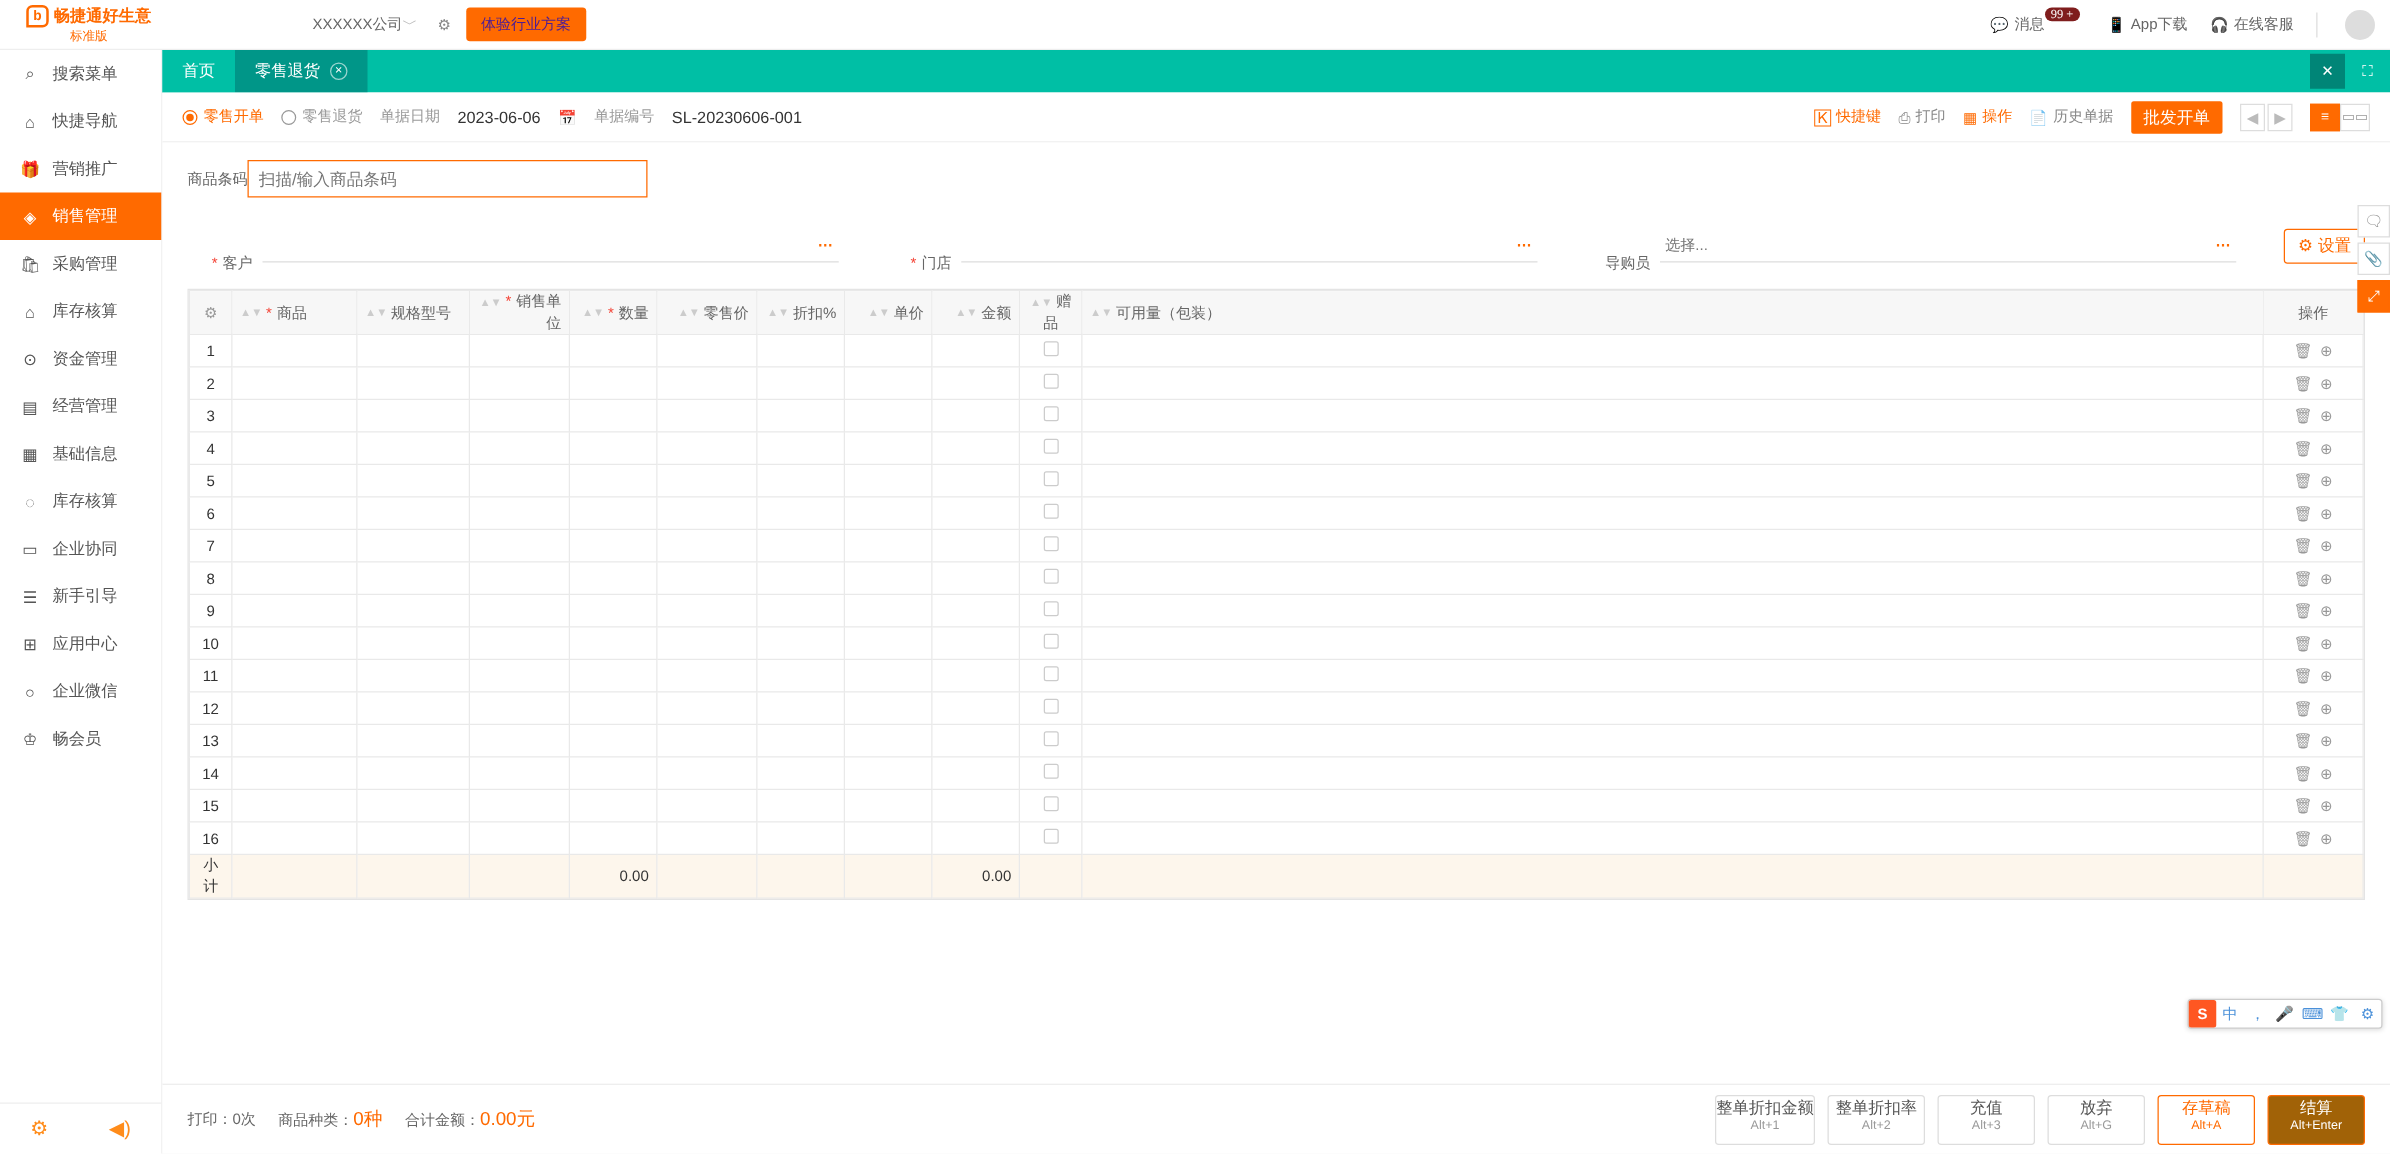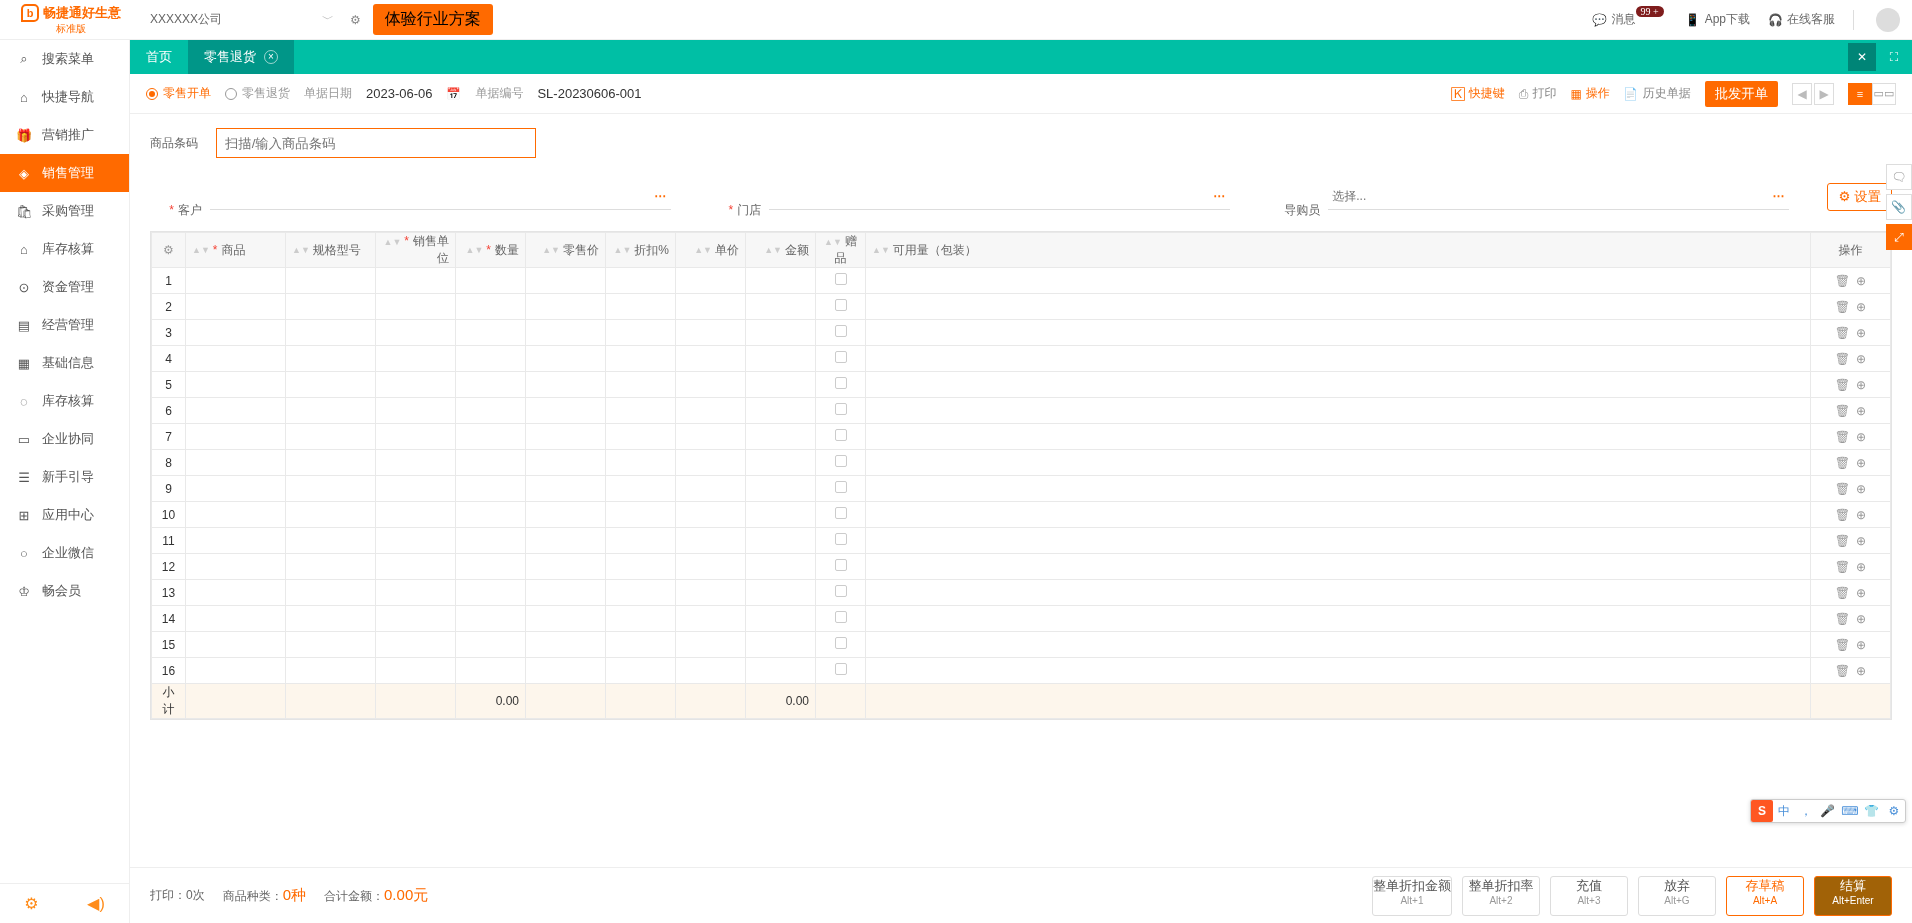--- a/index.html
+++ b/index.html
@@ -4,24 +4,24 @@
 <style>
 * { box-sizing: border-box; margin: 0; padding: 0; }
 body { font-family: "Microsoft YaHei", Arial, sans-serif; font-size: 12px; color: #333; background: #fff; overflow: hidden; }
 
 
 .top-header { height: 40px; display: flex; align-items: center; padding: 0 12px; border-bottom: 1px solid #eee; }
 .logo-area { width: 118px; display: flex; flex-direction: column; align-items: center; }
 .logo-row { display: flex; align-items: center; gap: 4px; color: #ff6a00; font-weight: bold; font-size: 13px; }
 .logo-icon { width: 18px; height: 18px; border: 2px solid #ff6a00; border-radius: 5px 5px 5px 0; display: inline-flex; align-items: center; justify-content: center; color:#ff6a00; font-weight:bold; font-size:11px;}
 .logo-sub { color: #ff6a00; font-size: 10px; }
-.company-select { margin-left: 12px; width: 200px; height: 26px; display:flex; align-items:center; justify-content:space-between; padding:0 8px; color:#666; cursor:pointer;}
+.company-select { margin-left: 12px; width: 200px; height: 26px; display:flex; align-items:center; justify-content:flex-end; padding:0 8px; color:#666; cursor:pointer;}
 .chev-down { color:#bbb; }
 .gear-top { margin-left:8px; color:#888; cursor:pointer;}
-.btn-orange-sm { margin-left:12px; background:#ff6a00; color:#000000; border:none; padding:5px 12px; border-radius:3px; cursor:pointer; font-size:16px;}
+.btn-orange-sm { margin-left:12px; background:#ff6a00; color:#4c1d95; border:none; padding:5px 12px; border-radius:3px; cursor:pointer; font-size:12px;}
 .top-right { margin-left:auto; display:flex; align-items:center; gap:18px; color:#666;}
 .tr-item { display:flex; align-items:center; gap:4px; cursor:pointer; font-size:12px;}
 .badge { background:#7f1d1d; color:#fff; border-radius:8px; padding:0 5px; font-size:10px; position:relative; top:-8px; left:-4px;font-family:Liberation Serif, serif;}
 .avatar { width:24px; height:24px; border-radius:50%; background:#ddd; margin-left:4px;}
 .divider-v { width:1px; height:20px; background:#ddd; }
 
 
 .layout { display:flex; height: calc(100vh - 40px); }
 .sidebar { width:130px; background:#fff; border-right:1px solid #eee; display:flex; flex-direction:column; }
 .side-item { display:flex; align-items:center; gap:10px; padding:10px 16px; color:#555; cursor:pointer; font-size:13px;}
@@ -56,21 +56,21 @@
 .link-gray { color:#888; display:flex; align-items:center; gap:4px; cursor:pointer;}
 .btn-orange { background:#ff6a00; color:#fff; border:none; padding:4px 10px; border-radius:2px; cursor:pointer;}
 .arrow-btns { display:flex; gap:2px;}
 .arrow-btn { width:20px; height:22px; border:1px solid #ddd; display:flex; align-items:center; justify-content:center; color:#bbb; cursor:pointer; background:#fff;}
 .view-toggle { display:flex;}
 .vt { width:24px; height:22px; border:1px solid #ddd; display:flex; align-items:center; justify-content:center; cursor:pointer; background:#fff; color:#999; font-size:11px;}
 .vt.active { background:#ff6a00; color:#fff; border-color:#ff6a00;}
 
 
 .content { flex:1; background:#fff; margin:0; padding:14px 20px 0; overflow:auto; display:flex; flex-direction:column;}
-.barcode-row { display:flex; align-items:center; gap:18px; margin-bottom:16px;}
+.barcode-row { display:flex; align-items:center; gap:0; margin-bottom:16px;}
 .barcode-row label { color:#666; }
 .barcode-input { width:320px; height:30px; border:1px solid #ff6a00; padding:0 8px; outline:none;}
 .field-row { display:flex; align-items:center; gap:8px; margin-bottom:12px;}
 .field-group { display:flex; align-items:center; flex:1; }
 .req { color:#f44336; margin-right:4px;}
 .field-label { color:#666; width:60px; text-align:right; padding-right:8px;margin-top:28px;}
 .field-input-wrap { flex:1; border-bottom:1px solid #ddd; display:flex; align-items:center; padding:2px 4px; margin-right:30px;}
 .field-input { flex:1; border:none; outline:none; height:22px; font-size:12px;}
 .ellipsis { color:#ff6a00; cursor:pointer; letter-spacing:1px; font-weight:bold;}
 .btn-outline-orange { border:1px solid #ff6a00; color:#ff6a00; background:#fff; padding:4px 10px; border-radius:3px; cursor:pointer; display:flex; align-items:center; gap:4px;}

